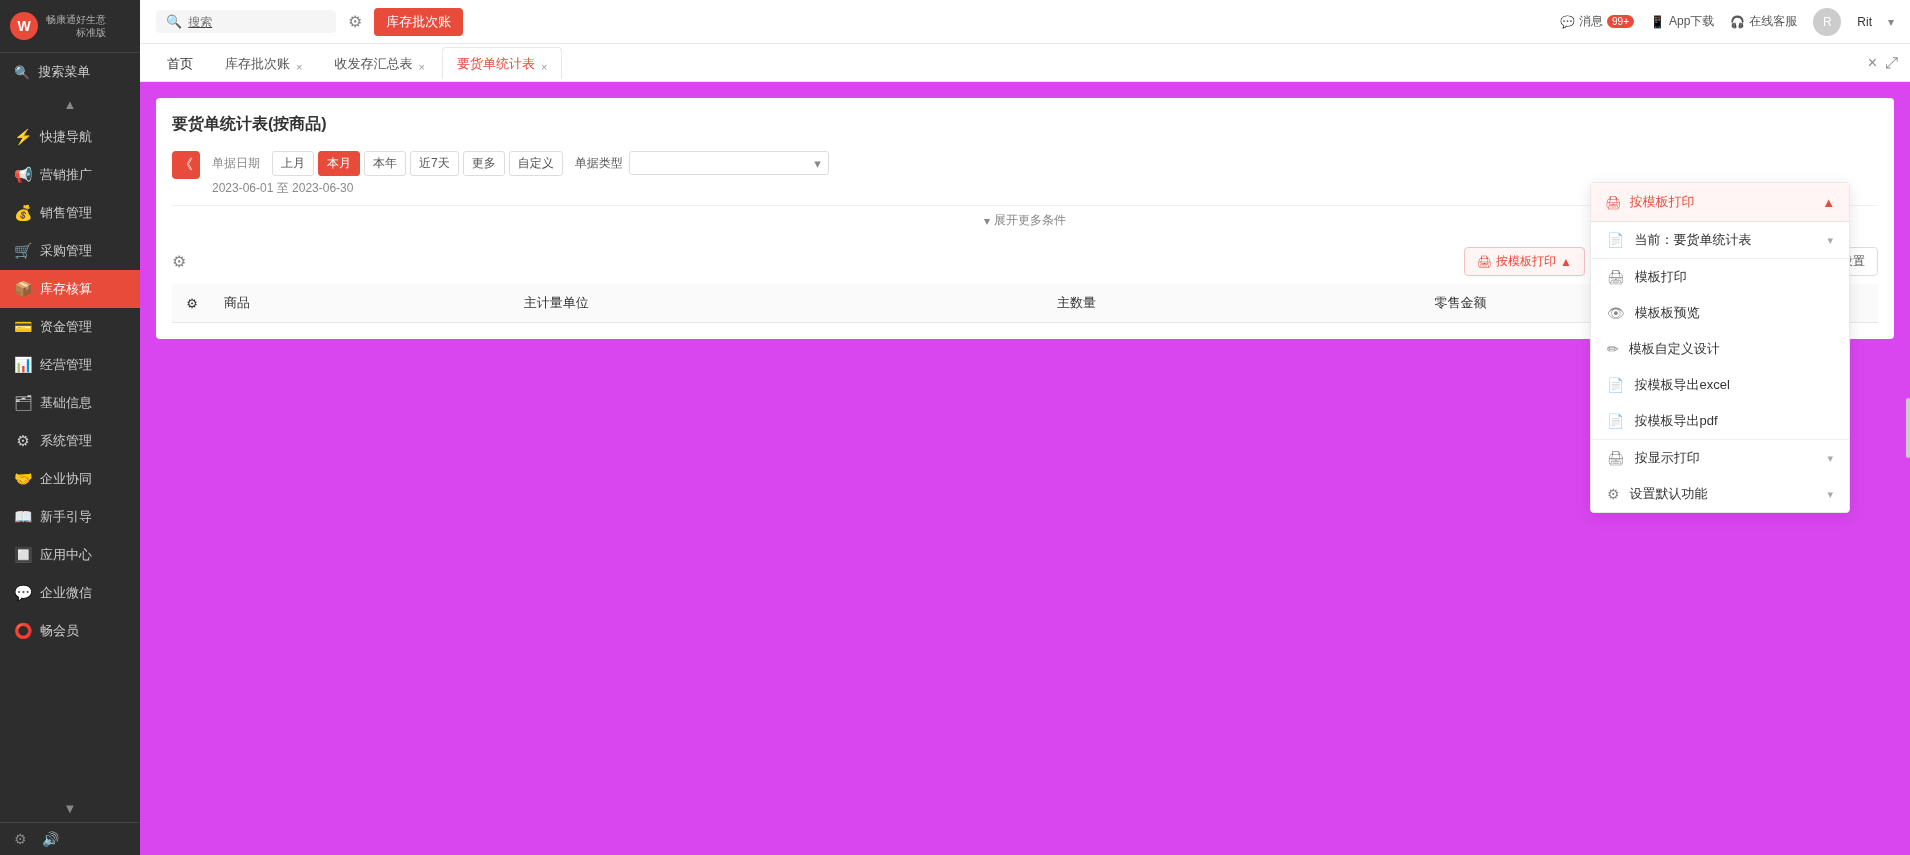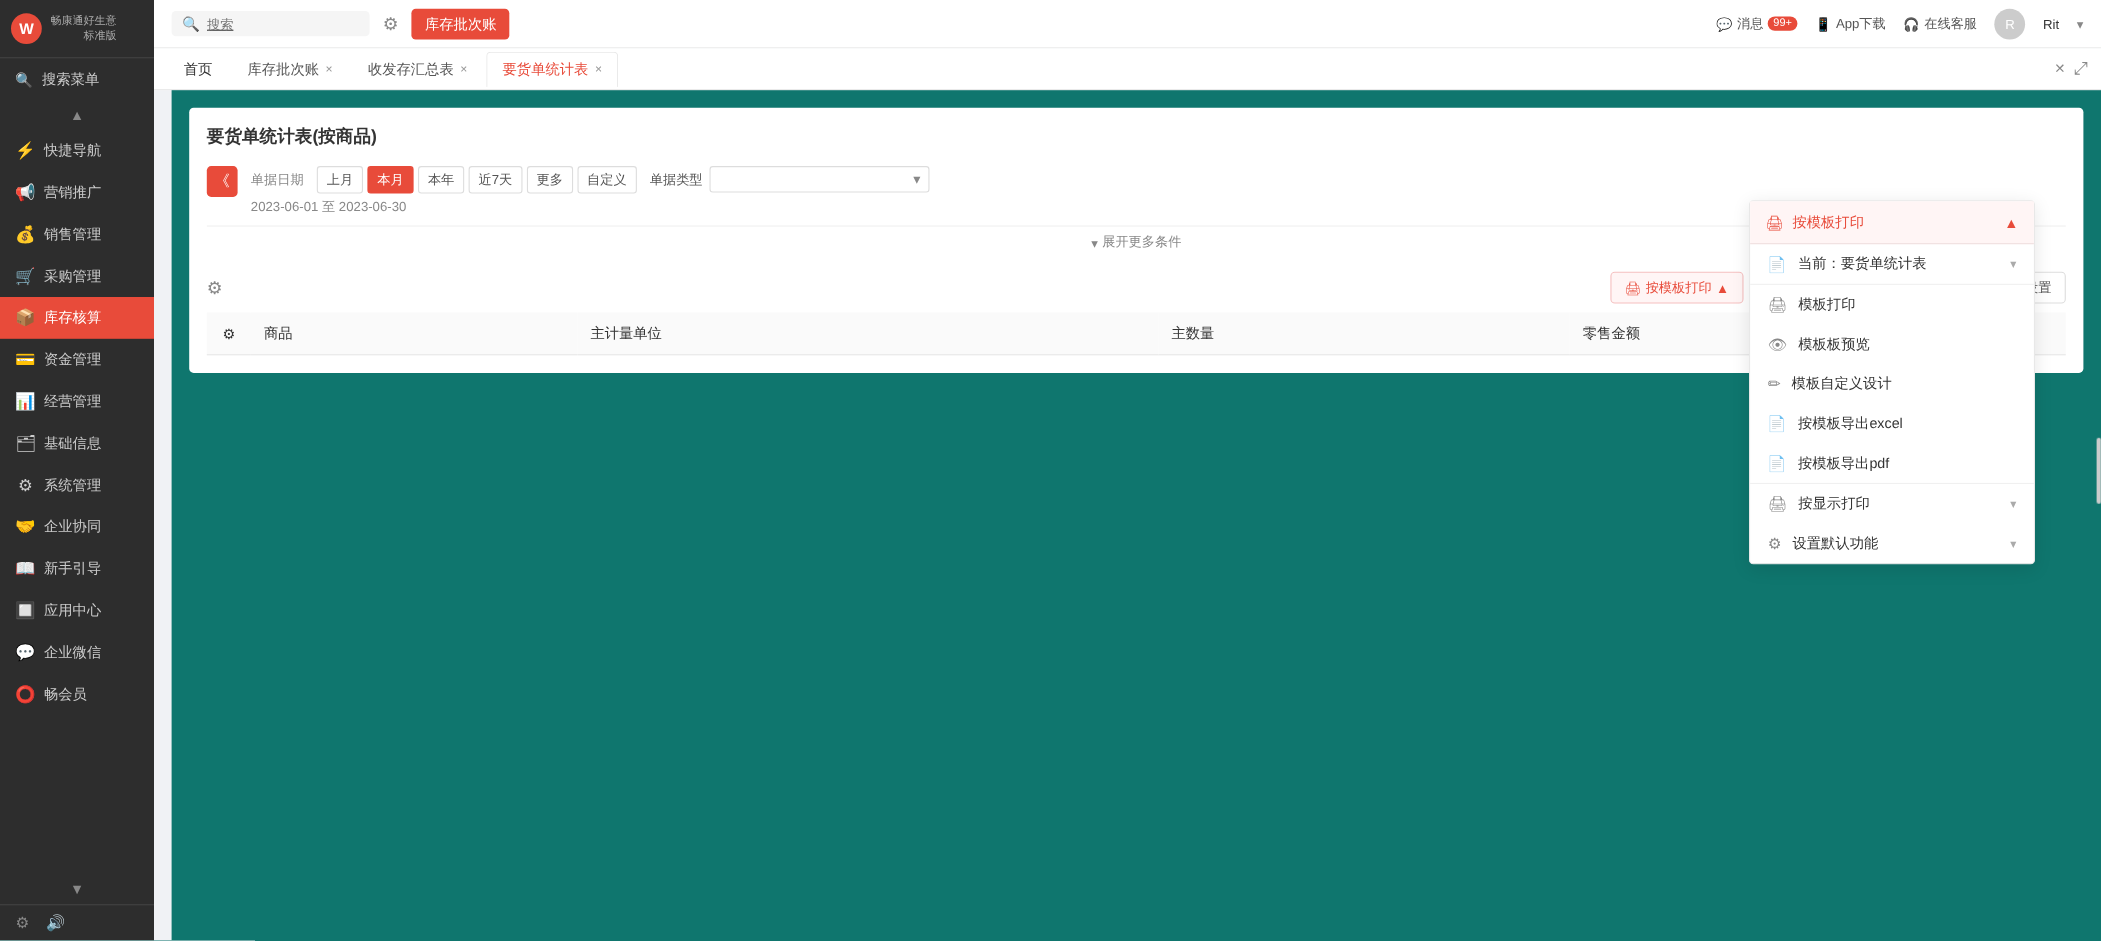--- a/index.html
+++ b/index.html
@@ -107,21 +107,21 @@
       background: #fff;
       border-bottom: 1px solid #e8e8e8;
       display: flex;
       align-items: center;
       padding: 0 12px;
       height: 38px;
       flex-shrink: 0;
       gap: 2px;
     }
     .tab {
-      display: flex; align-items: center; gap: 6px;
+      display: flex; align-items: flex-end; gap: 6px;
       padding: 6px 14px;
       cursor: pointer; font-size: 13px; color: #555;
       border-radius: 4px 4px 0 0;
       border: 1px solid transparent;
       border-bottom: none;
       height: 32px;
     }
     .tab.home { color: #333; }
     .tab.active {
       background: #fff; color: #e84b3a;
@@ -130,23 +130,22 @@
     }
     .tab-close { font-size: 11px; color: #999; cursor: pointer; line-height: 1; }
     .tabs-end { margin-left: auto; display: flex; align-items: center; gap: 8px; }
     .tabs-end-btn { cursor: pointer; color: #888; font-size: 16px; }
 
     
     .page-content {
       flex: 1;
       overflow: auto;
       padding: 16px;
-      background: #0f766e;
+      background: #d946ef;
       position: relative;
-      margin-left: 16px;
     }
 
     .page-card {
       background: #fff;
       border-radius: 4px;
       padding: 16px;
     }
 
     .page-title {
       font-size: 16px; font-weight: bold; color: #333;

